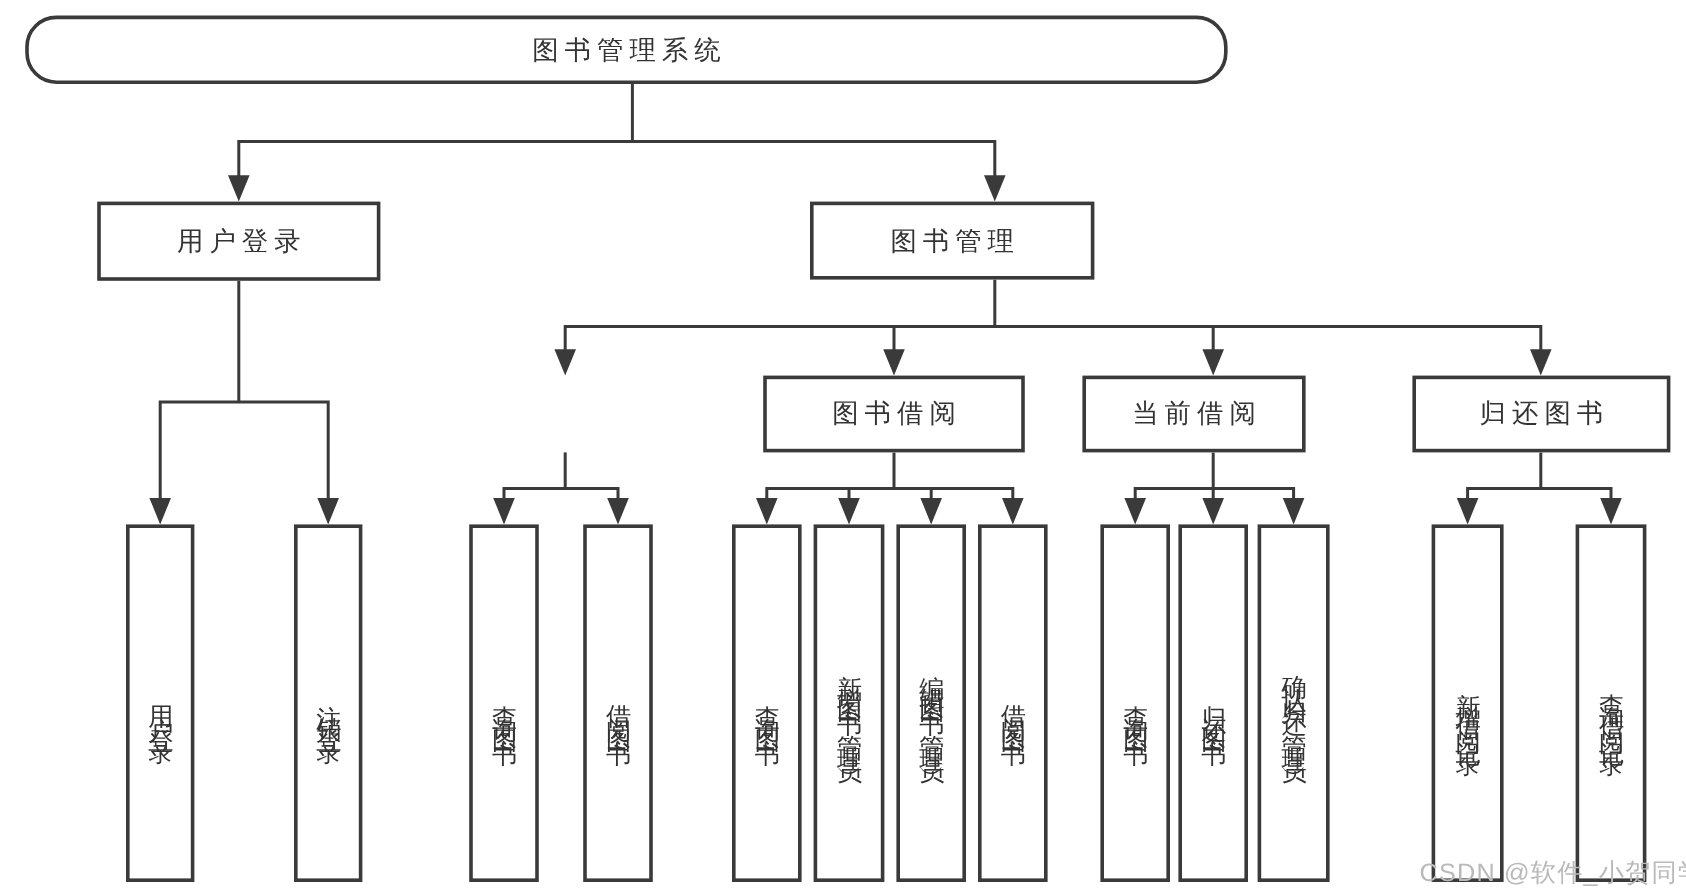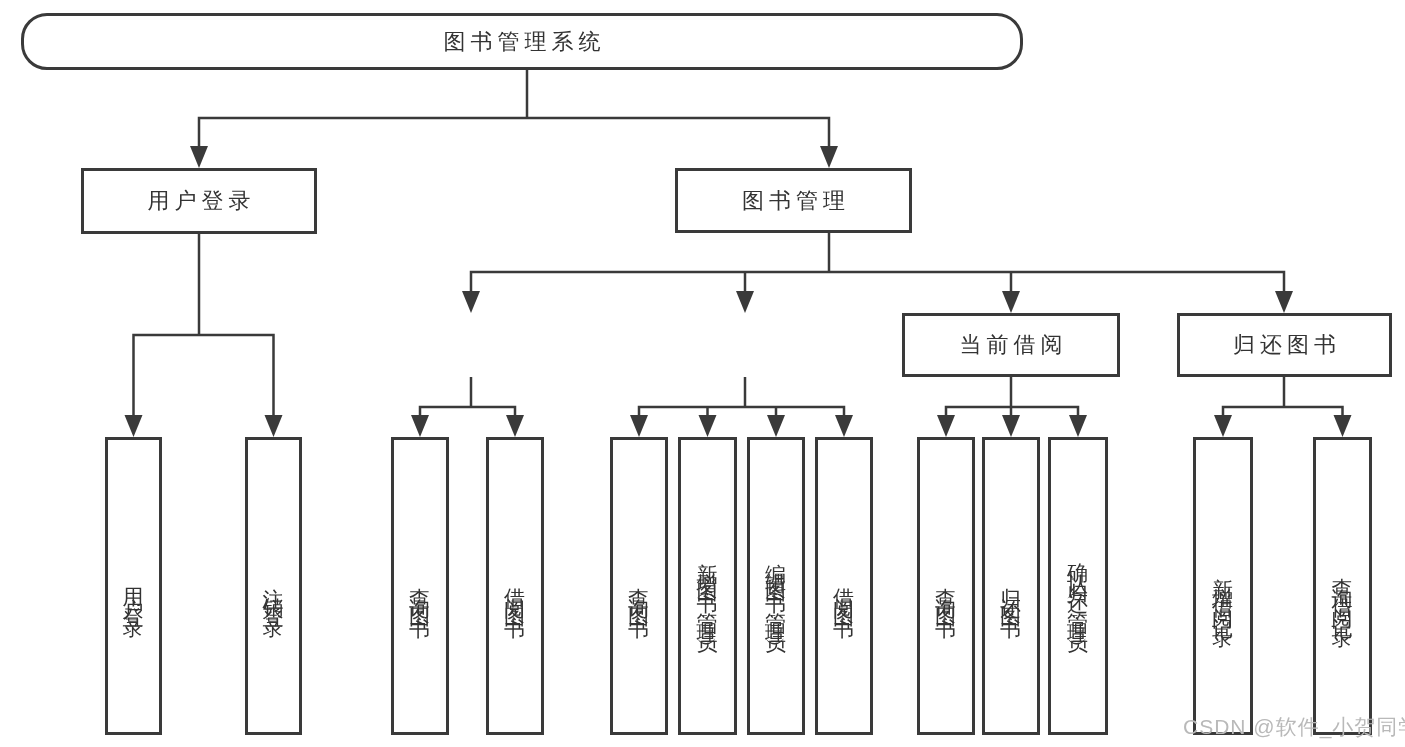--- a/index.html
+++ b/index.html
@@ -140,21 +140,24 @@
     <span class="h-label">图书管理系统</span>
   </div>
 
   <div class="node" style="left:81px; top:168px; width:236px; height:66px;">
     <span class="h-label">用户登录</span>
   </div>
   <div class="node" style="left:675px; top:168px; width:237px; height:65px;">
     <span class="h-label">图书管理</span>
   </div>
 
-  <div class="node" style="left:902px; top:313px; width:218px; height:64px;">
+  <div class="node" style="left:636px; top:313px; width:218px; height:64px;">
+    <span class="h-label">图书借阅</span>
+  </div>
+  <div class="node" style="left:902px; top:313px; width:186px; height:64px;">
     <span class="h-label">当前借阅</span>
   </div>
   <div class="node" style="left:1177px; top:313px; width:215px; height:64px;">
     <span class="h-label">归还图书</span>
   </div>
 
   <div class="node leaf" style="left:105px; width:57px;">
     <span class="v-label">用户登录</span>
   </div>
   <div class="node leaf" style="left:245px; width:57px;">

